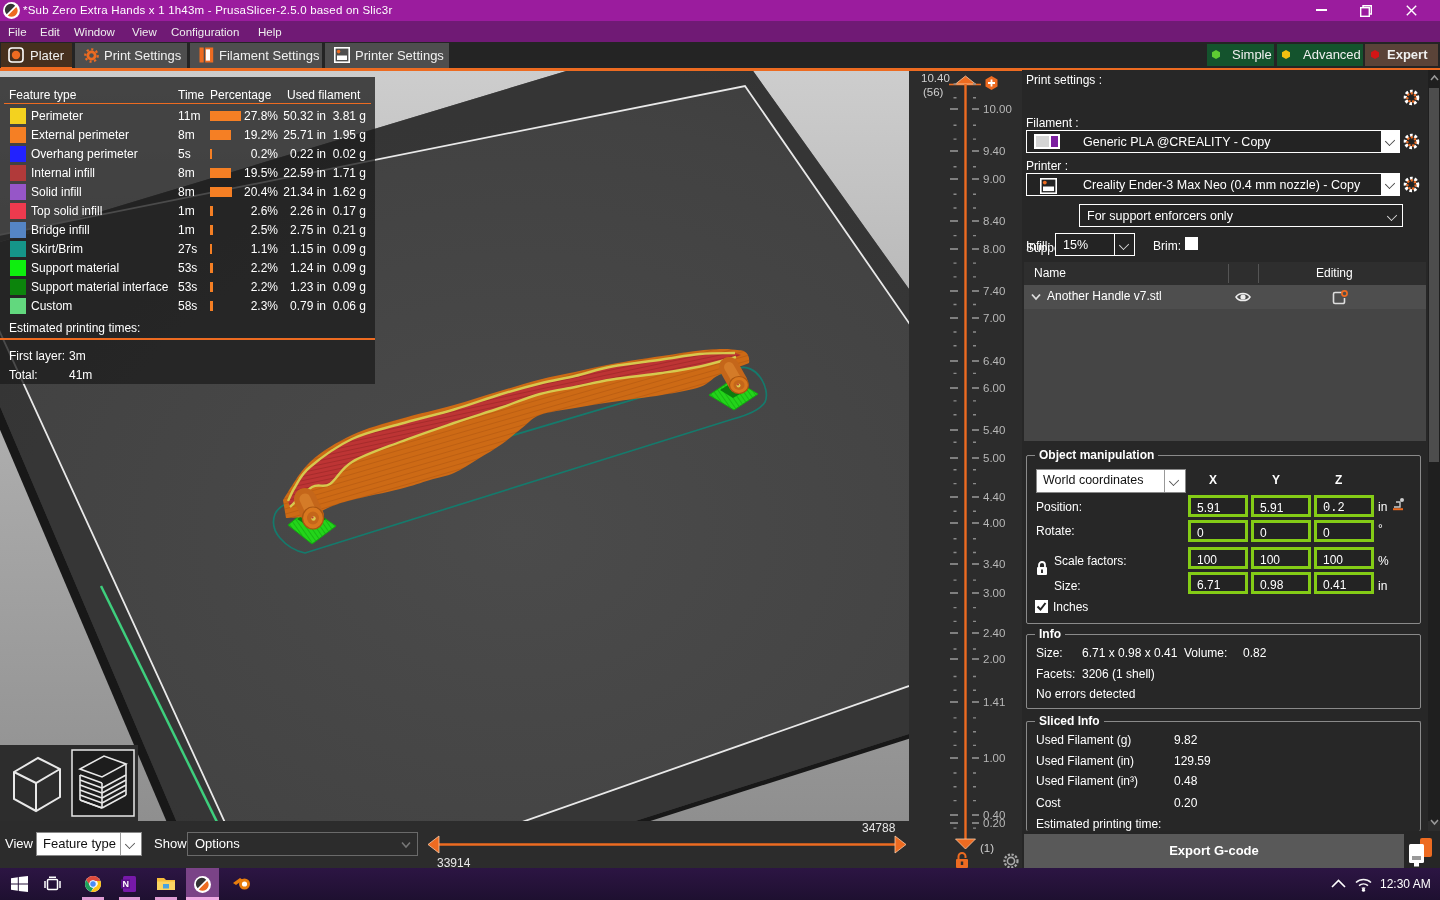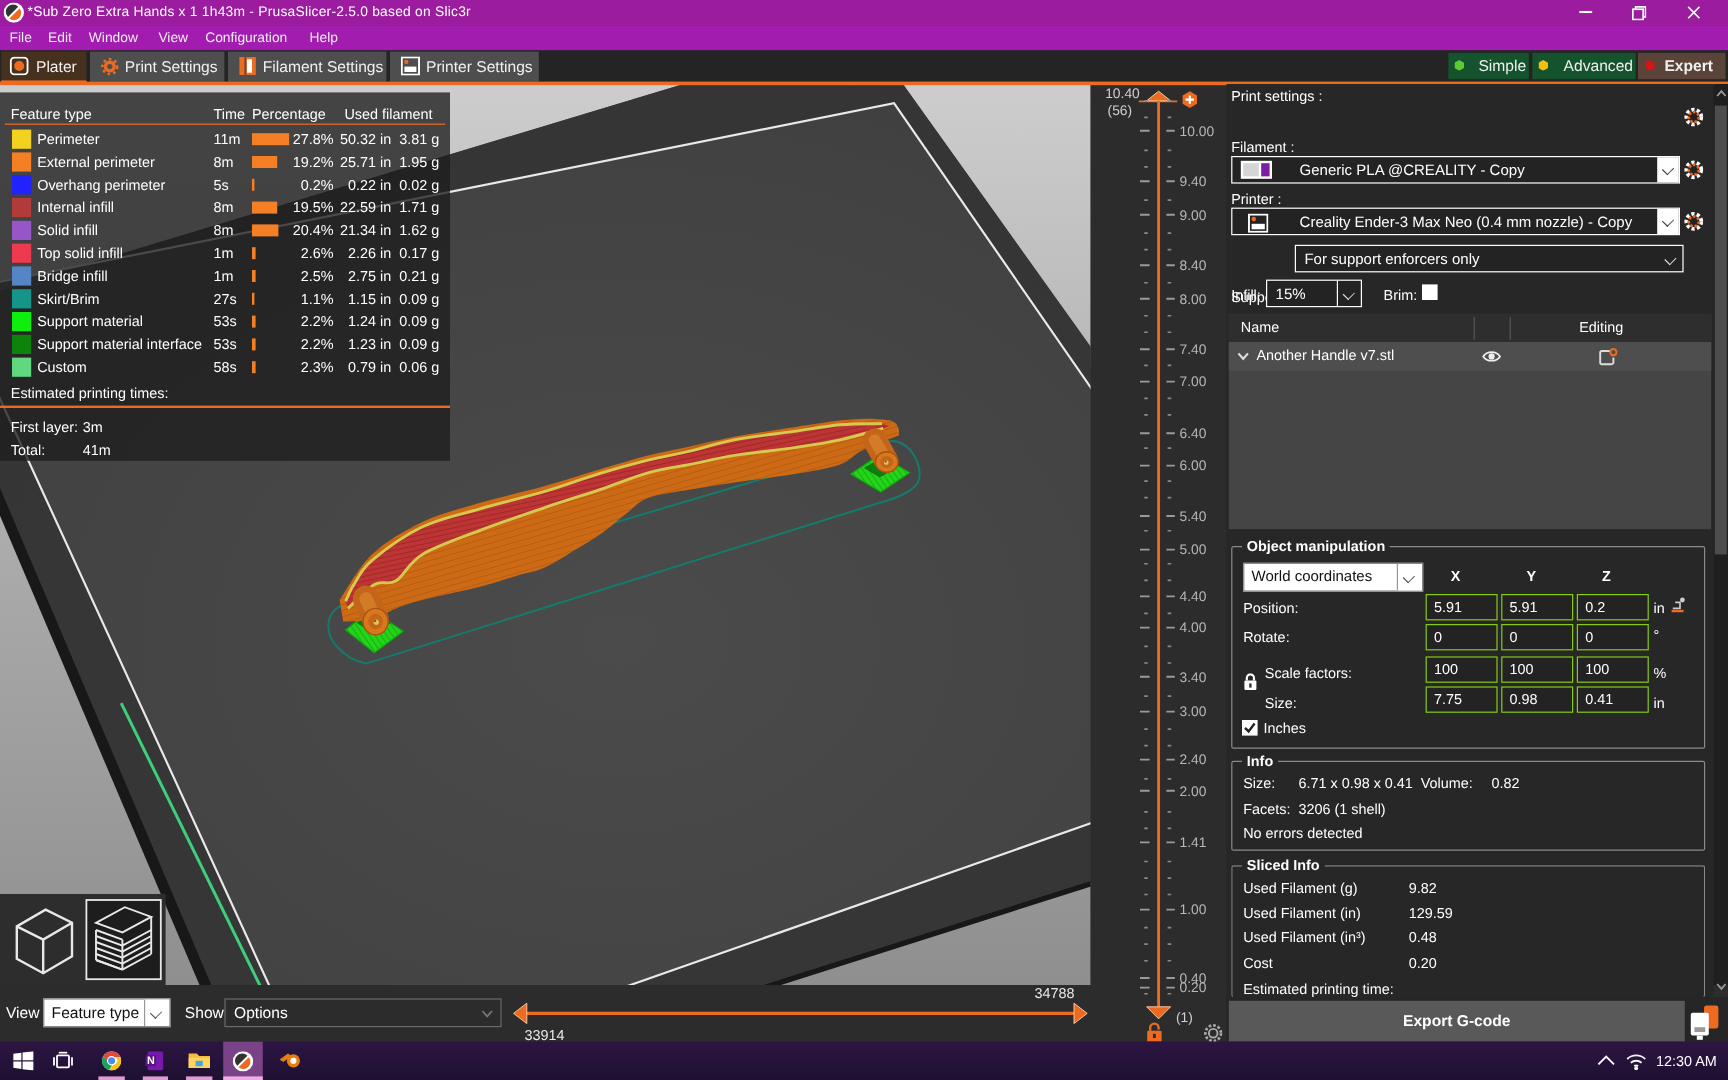--- a/index.html
+++ b/index.html
@@ -3,21 +3,21 @@
 <meta charset="utf-8">
 <style>
   html,body{margin:0;padding:0;}
   body{width:1440px;height:900px;overflow:hidden;position:relative;
        font-family:"Liberation Sans",sans-serif;background:#2d2d2d;color:#fff;}
   .abs{position:absolute;}
   
   #titlebar{left:0;top:0;width:1440px;height:21px;background:#9b1c9e;}
   #titletext{left:23px;top:4px;font-size:11.5px;color:#fff;letter-spacing:.2px;}
   
-  #menubar{left:0;top:21px;width:1440px;height:21px;background:#a21caf;font-size:11.5px;color:#eee;}
+  #menubar{left:0;top:21px;width:1440px;height:21px;background:#701a75;font-size:11.5px;color:#eee;}
   #menubar span{position:absolute;top:5px;}
   
   #tabbar{left:0;top:42px;width:1440px;height:26px;background:#242424;}
   .tab{position:absolute;top:1px;height:25px;background:#4e4e4e;color:#f0f0f0;font-size:13px;}
   .tab .lbl{position:absolute;top:5px;}
   #orangeline{left:0;top:68px;width:1440px;height:2.5px;background:#ed6b21;}
   .modebtn{position:absolute;top:44px;height:22px;background:#14532d;color:#f0f0f0;font-size:13px;}
   .hex{position:absolute;width:8px;height:9px;top:6px;
        clip-path:polygon(50% 0,100% 25%,100% 75%,50% 100%,0 75%,0 25%);}
   
@@ -26,21 +26,21 @@
   .combo{position:absolute;border:1px solid #fff;background:#232323;box-sizing:border-box;}
   .combo .txt{position:absolute;top:3px;color:#fff;white-space:nowrap;font-size:12.5px;}
   .combo .dd{position:absolute;right:0;top:0;bottom:0;width:18px;background:#fff;}
   .combo .dd:after{content:"";position:absolute;left:4.5px;top:6px;width:7px;height:7px;
       border-left:1.6px solid #444;border-bottom:1.6px solid #444;transform:rotate(-45deg) scale(1,.8);}
   .ddark{position:absolute;right:1px;top:0;bottom:0;width:18px;}
   .ddark:after{content:"";position:absolute;left:4.5px;top:7px;width:7px;height:7px;
       border-left:1.6px solid #ddd;border-bottom:1.6px solid #ddd;transform:rotate(-45deg) scale(1,.8);}
   .fieldset{position:absolute;border:1px solid #8a8a8a;border-radius:2px;}
   .fieldset .legendt{position:absolute;top:-8px;left:8px;background:#272727;padding:0 4px;font-weight:bold;}
-  .numbox{position:absolute;border:1px solid #84cc16;background:#232323;box-sizing:border-box;height:22px;width:60px;}
+  .numbox{position:absolute;border:3px solid #84cc16;background:#232323;box-sizing:border-box;height:22px;width:60px;}
   .numbox span{position:absolute;left:6px;top:3px;}
   
   #bottombar{left:0;top:821px;width:1022px;height:47px;background:#2c2c2c;font-size:13px;}
   
   #taskbar{left:0;top:868px;width:1440px;height:32px;
      background:linear-gradient(180deg,#2c1543 0%,#251239 55%,#1e1030 100%);}
   
   #scrollb{left:1428px;top:70px;width:12px;height:751px;background:#1f1f1f;}
   #scrollb .thumb{position:absolute;left:1px;top:18px;width:10px;height:374px;background:#4d4d4d;}
   .white-combo{position:absolute;background:#fff;border:1px solid #888;box-sizing:border-box;color:#111;}
@@ -424,21 +424,21 @@
   <span class="abs" style="left:182px;top:17px;font-weight:bold;">X</span>
   <span class="abs" style="left:245px;top:17px;font-weight:bold;">Y</span>
   <span class="abs" style="left:308px;top:17px;font-weight:bold;">Z</span>
   <span class="abs" style="left:9px;top:44px;">Position:</span>
   <div class="numbox" style="left:161px;top:39px;">
         <span>5.91</span>
       </div>
   <div class="numbox" style="left:224px;top:39px;">
         <span>5.91</span>
       </div>
-  <div class="numbox" style="left:287px;top:39px;">
+  <div class="numbox" style="left:287px;top:39px;font-family:Liberation Mono, monospace;">
         <span>0.2</span>
       </div>
   <span class="abs" style="left:351px;top:44px;">in</span>
   <svg class="abs" style="left:365px;top:40px;" width="15" height="15" viewBox="0 0 15 15">
     <path d="M2,11 L8,11 L8,6 L4,6" fill="none" stroke="#ccc" stroke-width="1.4"></path>
     <circle cx="10" cy="4" r="2" fill="#ccc"></circle>
     <rect x="1" y="12.2" width="10" height="2" fill="#ed6b21"></rect>
   </svg>
   <span class="abs" style="left:9px;top:68px;">Rotate:</span>
   <div class="numbox" style="left:161px;top:64px;">
@@ -457,21 +457,21 @@
       </div>
   <div class="numbox" style="left:224px;top:91px;">
         <span>100</span>
       </div>
   <div class="numbox" style="left:287px;top:91px;">
         <span>100</span>
       </div>
   <span class="abs" style="left:351px;top:98px;">%</span>
   <span class="abs" style="left:27px;top:123px;">Size:</span>
   <div class="numbox" style="left:161px;top:116px;">
-        <span>7.75</span>
+        <span>6.71</span>
       </div>
   <div class="numbox" style="left:224px;top:116px;">
         <span>0.98</span>
       </div>
   <div class="numbox" style="left:287px;top:116px;">
         <span>0.41</span>
       </div>
   <span class="abs" style="left:351px;top:123px;">in</span>
   <svg class="abs" style="left:9px;top:105px;" width="12" height="15" viewBox="0 0 12 15">
     <rect x="1" y="6" width="10" height="8" rx="1" fill="#fff"></rect>

